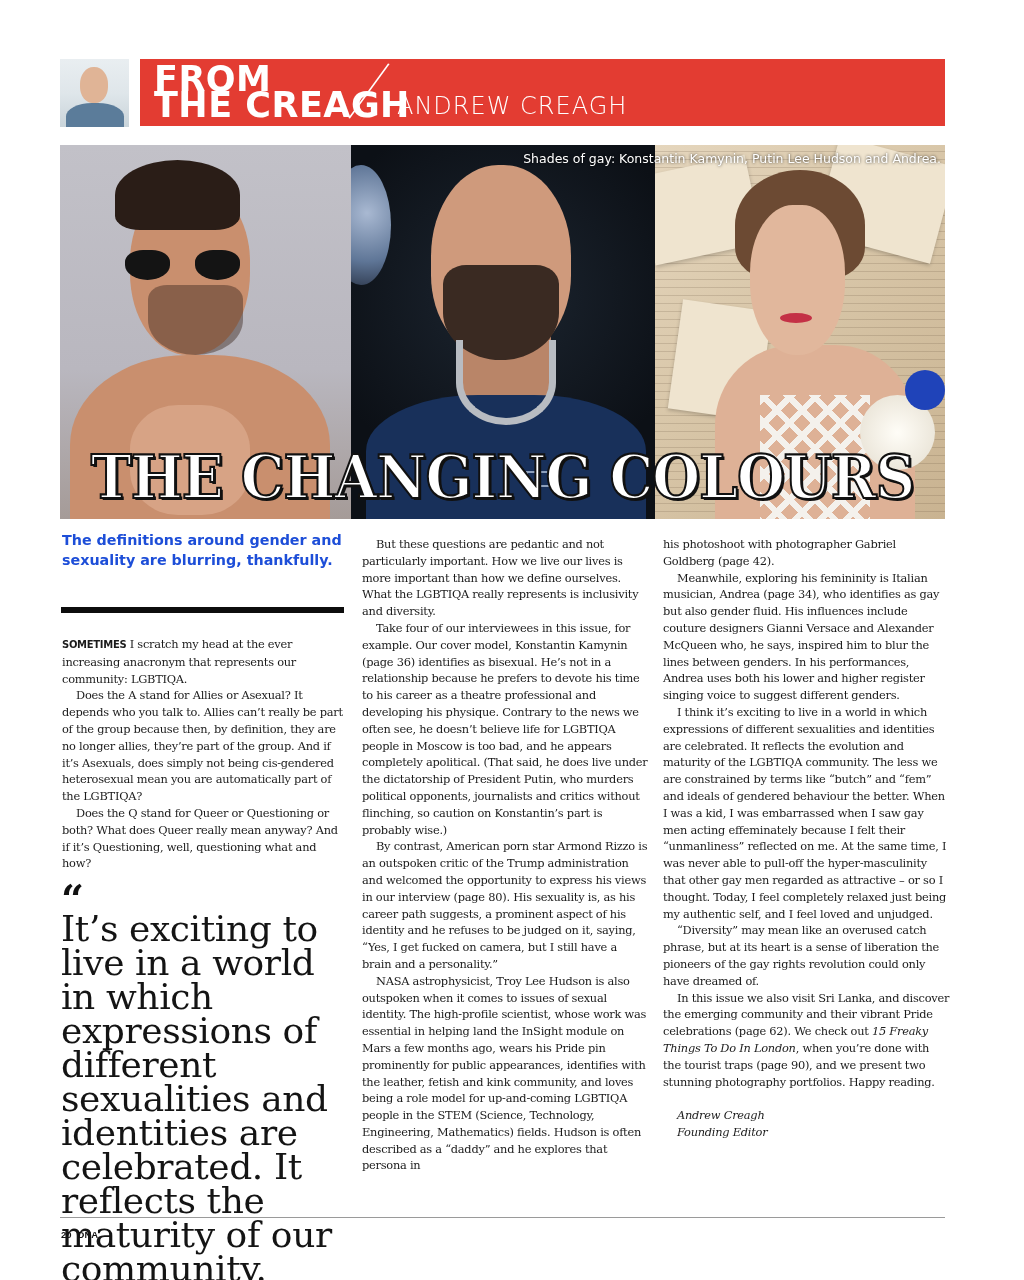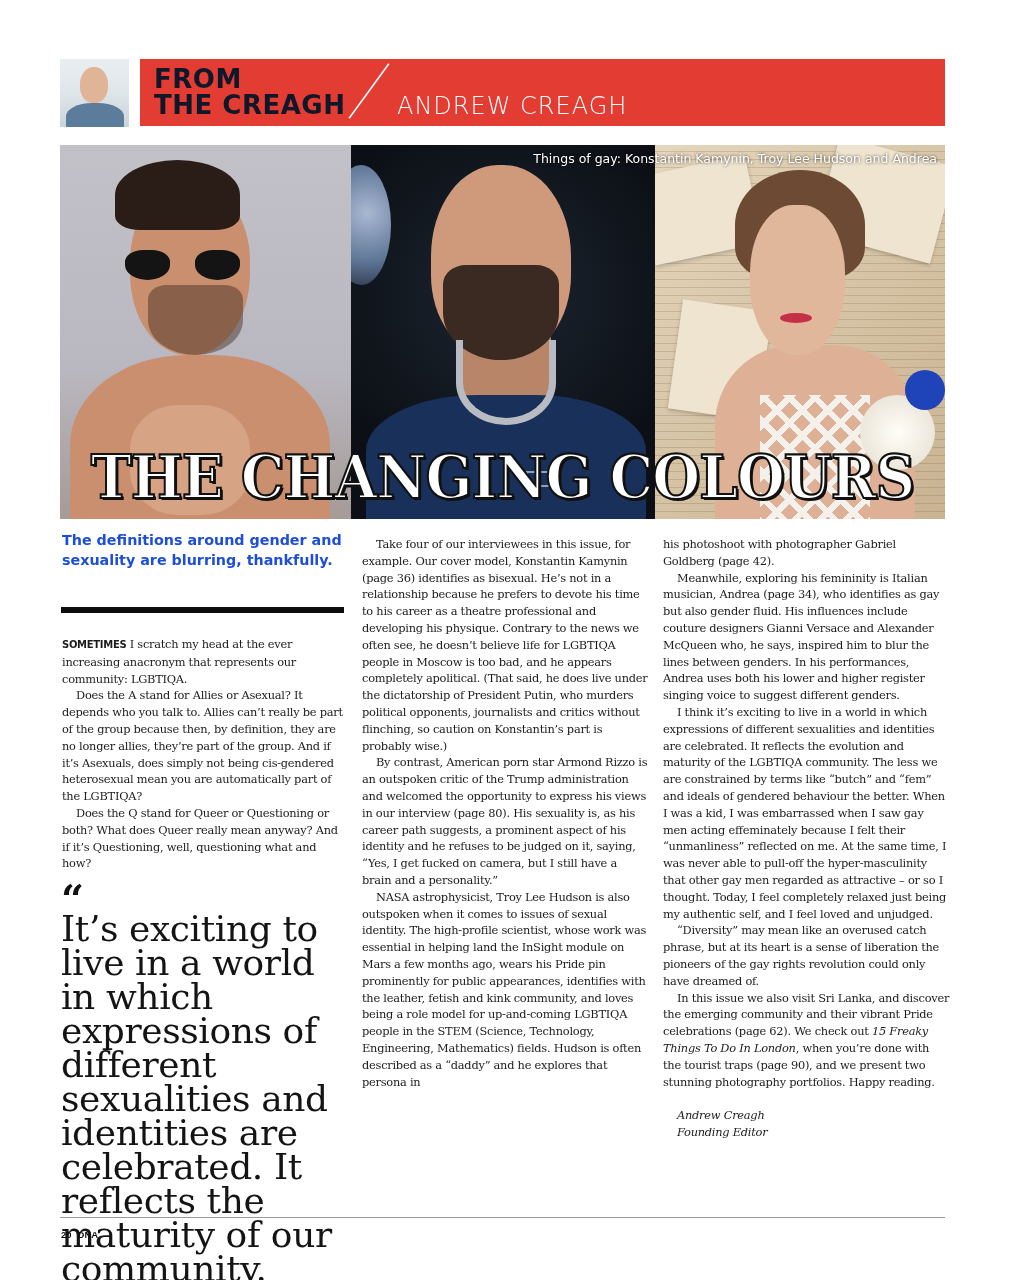--- a/index.html
+++ b/index.html
@@ -3,21 +3,21 @@
 <meta charset="utf-8">
 <style>
   * { box-sizing: border-box; margin: 0; padding: 0; }
   body { width: 1024px; height: 1280px; background: #ffffff; position: relative; overflow: hidden; font-family: "DejaVu Serif", serif; color: #1a1a1a; }
 
   
   .avatar { position: absolute; left: 60px; top: 59px; width: 69px; height: 68px; background: linear-gradient(180deg, #e9eef1 0%, #dfe6ea 50%, #c9d4da 100%); overflow: hidden; }
   .avatar .head { position: absolute; left: 20px; top: 8px; width: 28px; height: 36px; border-radius: 48% 48% 45% 45%; background: #e0b496; }
   .avatar .shirt { position: absolute; left: 6px; top: 44px; width: 58px; height: 30px; border-radius: 45% 45% 0 0; background: #5b7c9a; }
   .banner { position: absolute; left: 140px; top: 59px; width: 805px; height: 67px; background: #e33c32; }
-  .banner .from { position: absolute; left: 14px; top: 7px; font-family: "DejaVu Sans", sans-serif; font-weight: bold; color: #0f172a; font-size: 26px; line-height: 26px; letter-spacing: 0.5px; }
+  .banner .from { position: absolute; left: 14px; top: 7px; font-family: "DejaVu Sans", sans-serif; font-weight: bold; color: #ffffff; font-size: 35px; line-height: 26px; letter-spacing: 0.5px; }
   .banner .slash { position: absolute; left: 228px; top: 3px; width: 2px; height: 58px; background: #fff; transform: skewX(-20deg) rotate(20deg); }
   .banner .name { position: absolute; left: 257px; top: 33px; font-family: "DejaVu Sans", sans-serif; font-weight: 300; color: #fff; font-size: 24px; letter-spacing: 1px; }
 
   
   .photos { position: absolute; left: 60px; top: 145px; width: 885px; height: 374px; overflow: hidden; }
   .panel { position: absolute; top: 0; height: 374px; overflow: hidden; }
   .p1 { left: 0; width: 291px; background: linear-gradient(180deg, #c2c1c8 0%, #b9b7bf 60%, #a59b98 100%); }
   .p2 { left: 291px; width: 304px; background: radial-gradient(circle at 50% 40%, #1c2530 0%, #0c1016 70%); }
   .p3 { left: 595px; width: 290px; background: linear-gradient(135deg, #e5d6bd 0%, #d8c6a8 45%, #c9b391 100%); }
   .fig-skin { position: absolute; background: #c98f6e; }
@@ -114,37 +114,38 @@
     <div class="sheet s2"></div>
     <div class="sheet s3"></div>
     <div class="hair"></div>
     <div class="fig-skin body"></div>
     <div class="fig-skin face"></div>
     <div class="lips"></div>
     <div class="harness"></div>
     <div class="flowers"></div>
     <div class="blue"></div>
   </div>
-  <div class="caption">Things of gay: Konstantin Kamynin, Troy Lee Hudson and Andrea.</div>
+  <div class="caption">Shades of gay: Konstantin Kamynin, Putin Lee Hudson and Andrea.</div>
   <div class="headline">THE CHANGING COLOURS</div>
 </div>
 
 <div class="standfirst">The definitions around gender and sexuality are blurring, thankfully.</div>
 <div class="rule-thick"></div>
 
 <div class="col col1">
   <p class="noindent"><span class="lead">SOMETIMES</span><span> I scratch my head at the ever increasing anacronym that represents our community: LGBTIQA.</span></p>
   <p>Does the A stand for Allies or Asexual? It depends who you talk to. Allies can’t really be part of the group because then, by definition, they are no longer allies, they’re part of the group. And if it’s Asexuals, does simply not being cis-gendered heterosexual mean you are automatically part of the LGBTIQA?</p>
   <p>Does the Q stand for Queer or Questioning or both? What does Queer really mean anyway? And if it’s Questioning, well, questioning what and how?</p>
 </div>
 
 <div class="pull-mark">“</div>
 <div class="pullquote">It’s exciting to live in a world in which expressions of different sexualities and identities are celebrated. It reflects the maturity of our community.</div>
 
 <div class="col col2">
+  <p>But these questions are pedantic and not particularly important. How we live our lives is more important than how we define ourselves. What the LGBTIQA really represents is inclusivity and diversity.</p>
   <p>Take four of our interviewees in this issue, for example. Our cover model, Konstantin Kamynin (page 36) identifies as bisexual. He’s not in a relationship because he prefers to devote his time to his career as a theatre professional and developing his physique. Contrary to the news we often see, he doesn’t believe life for LGBTIQA people in Moscow is too bad, and he appears completely apolitical. (That said, he does live under the dictatorship of President Putin, who murders political opponents, journalists and critics without flinching, so caution on Konstantin’s part is probably wise.)</p>
   <p>By contrast, American porn star Armond Rizzo is an outspoken critic of the Trump administration and welcomed the opportunity to express his views in our interview (page 80). His sexuality is, as his career path suggests, a prominent aspect of his identity and he refuses to be judged on it, saying, “Yes, I get fucked on camera, but I still have a brain and a personality.”</p>
   <p>NASA astrophysicist, Troy Lee Hudson is also outspoken when it comes to issues of sexual identity. The high-profile scientist, whose work was essential in helping land the InSight module on Mars a few months ago, wears his Pride pin prominently for public appearances, identifies with the leather, fetish and kink community, and loves being a role model for up-and-coming LGBTIQA people in the STEM (Science, Technology, Engineering, Mathematics) fields. Hudson is often described as a “daddy” and he explores that persona in</p>
 </div>
 
 <div class="col col3">
   <p class="noindent">his photoshoot with photographer Gabriel Goldberg (page 42).</p>
   <p>Meanwhile, exploring his femininity is Italian musician, Andrea (page 34), who identifies as gay but also gender fluid. His influences include couture designers Gianni Versace and Alexander McQueen who, he says, inspired him to blur the lines between genders. In his performances, Andrea uses both his lower and higher register singing voice to suggest different genders.</p>
   <p>I think it’s exciting to live in a world in which expressions of different sexualities and identities are celebrated. It reflects the evolution and maturity of the LGBTIQA community. The less we are constrained by terms like “butch” and “fem” and ideals of gendered behaviour the better. When I was a kid, I was embarrassed when I saw gay men acting effeminately because I felt their “unmanliness” reflected on me. At the same time, I was never able to pull-off the hyper-masculinity that other gay men regarded as attractive – or so I thought. Today, I feel completely relaxed just being my authentic self, and I feel loved and unjudged.</p>
   <p>“Diversity” may mean like an overused catch phrase, but at its heart is a sense of liberation the pioneers of the gay rights revolution could only have dreamed of.</p>

